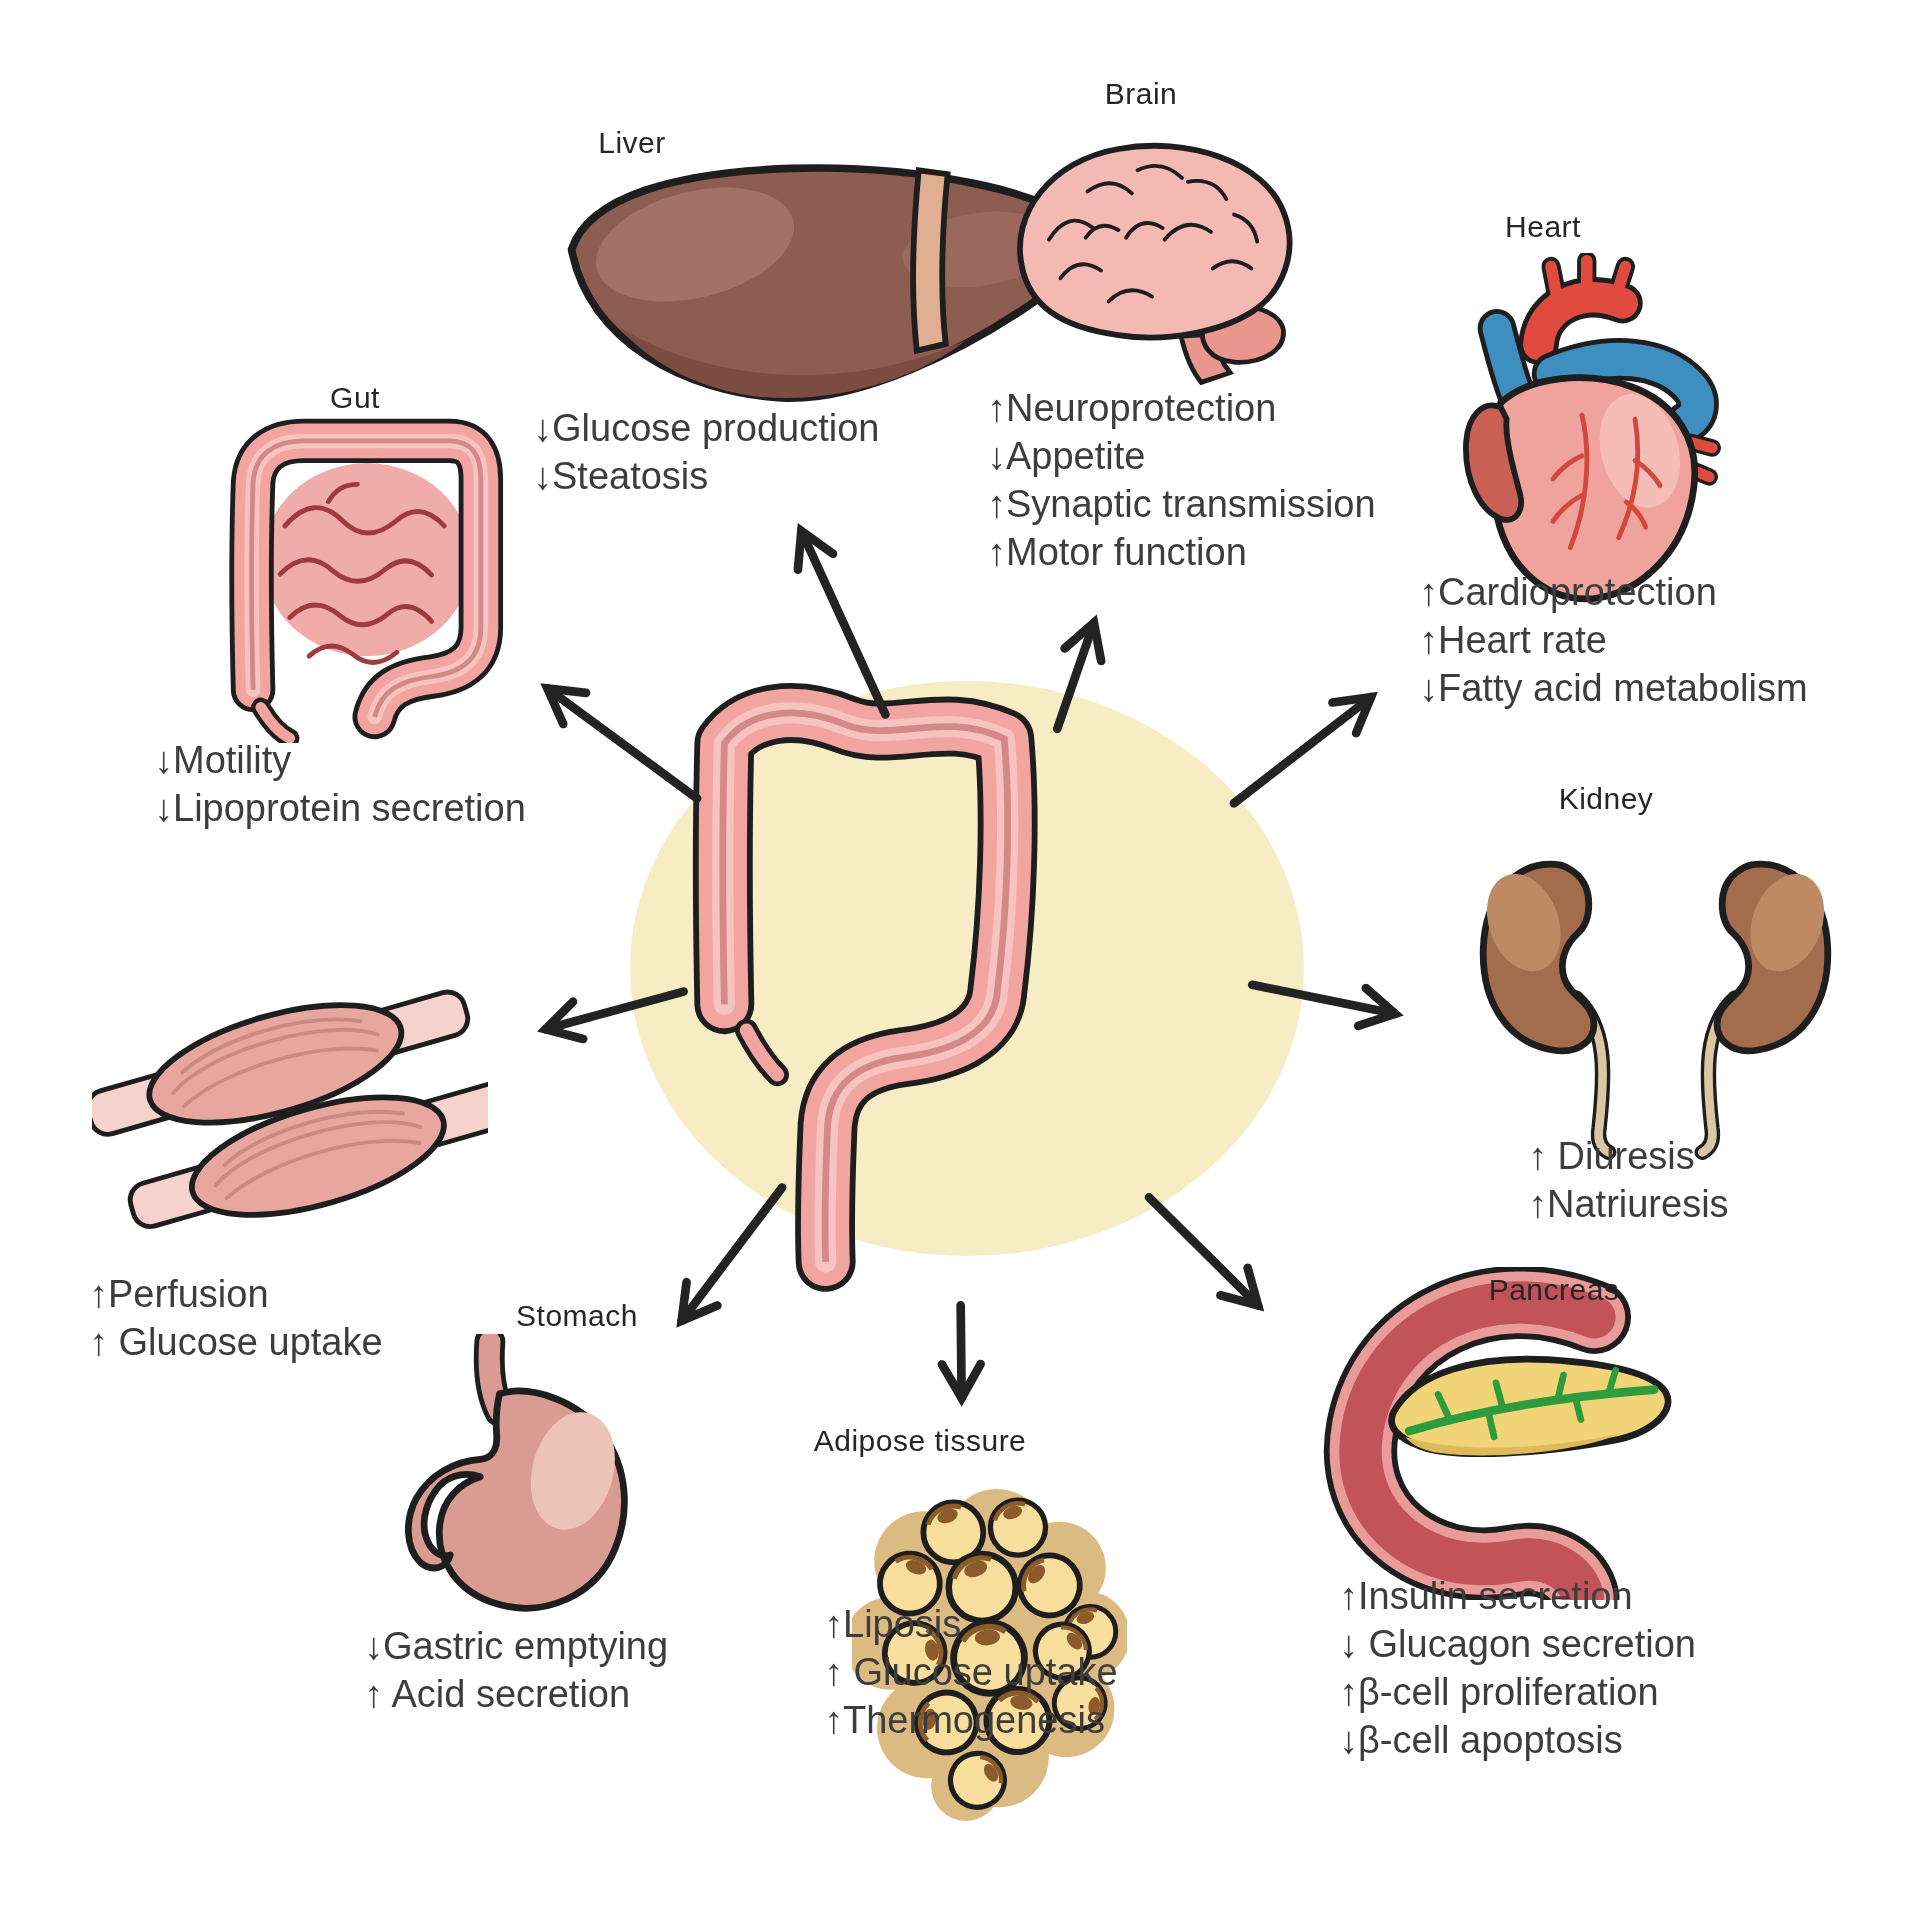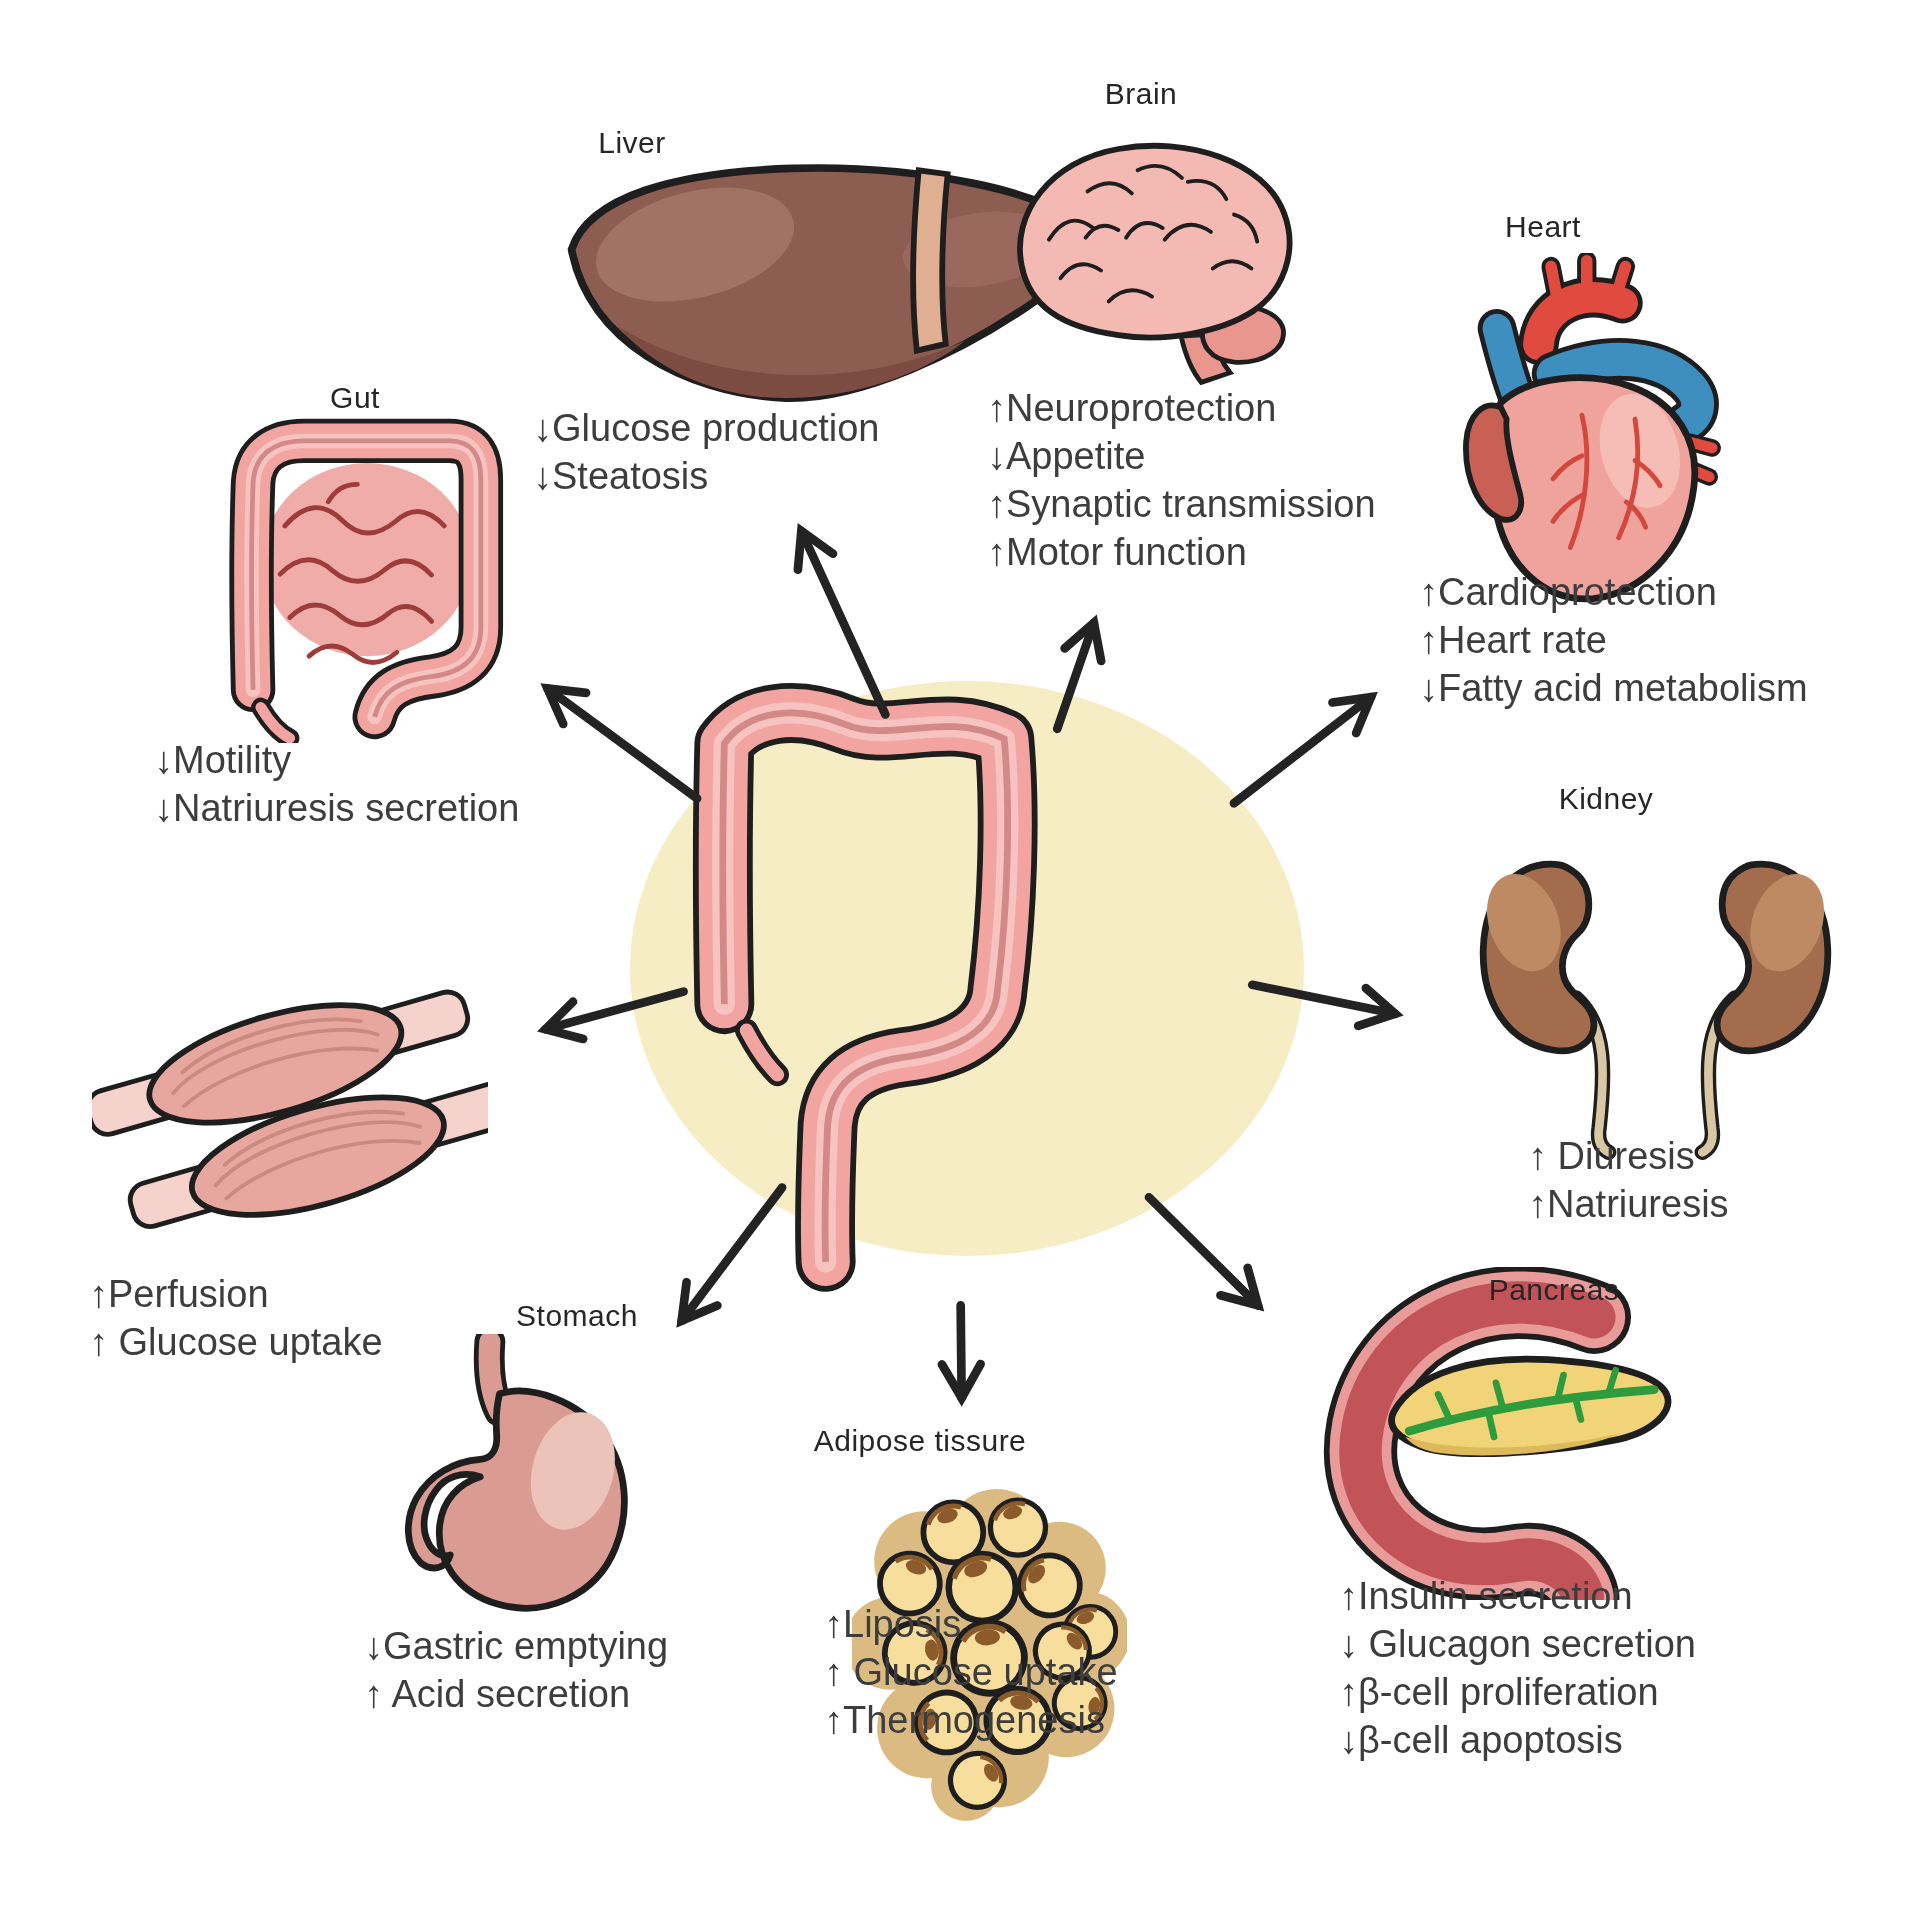--- a/index.html
+++ b/index.html
@@ -281,17 +281,17 @@
     <div class="fx">↑ Acid secretion</div>
   </div>
 
   <div class="effects" style="left:89px;top:1270px;">
     <div class="fx">↑Perfusion</div>
     <div class="fx">↑ Glucose uptake</div>
   </div>
 
   <div class="effects" style="left:154px;top:736px;">
     <div class="fx">↓Motility</div>
-    <div class="fx">↓Natriuresis secretion</div>
+    <div class="fx">↓Lipoprotein secretion</div>
   </div>
 
 </div>
 
 
 </body></html>

